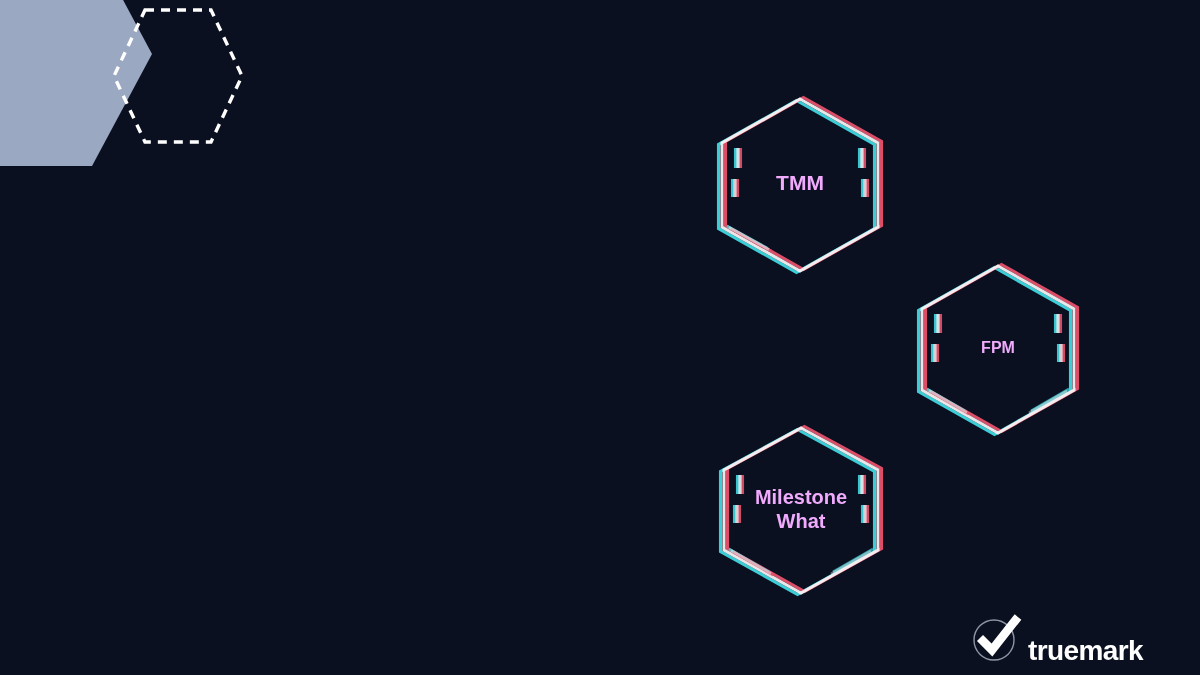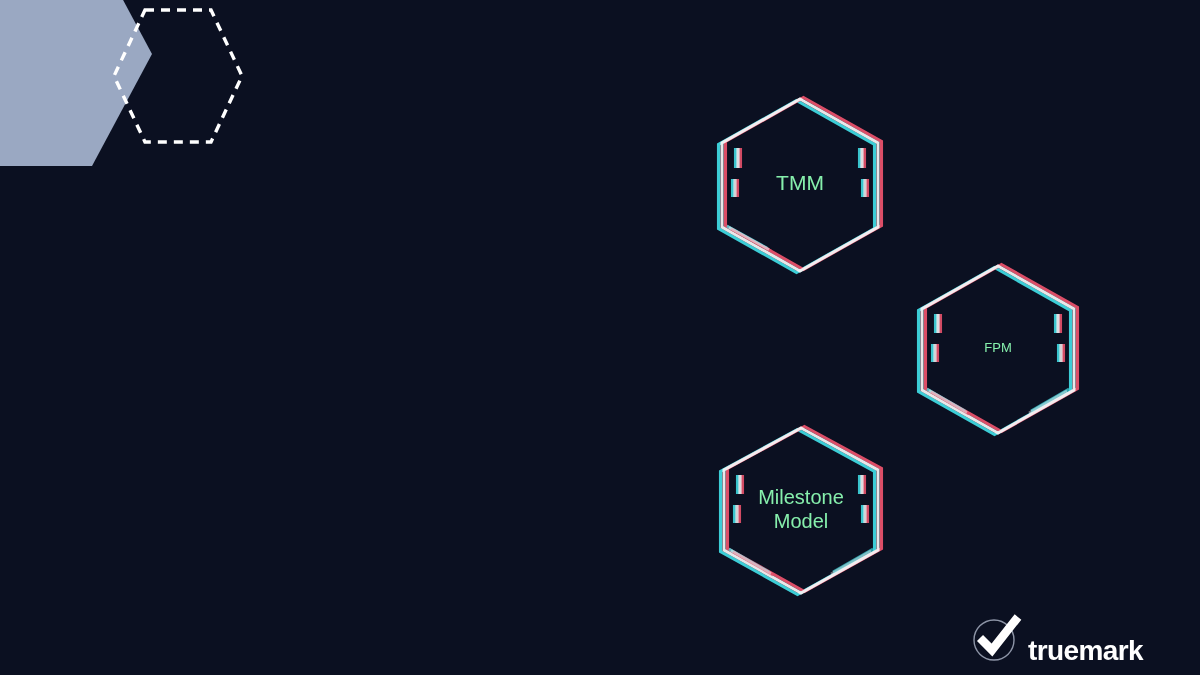--- a/index.html
+++ b/index.html
@@ -64,33 +64,33 @@
   .hex-label {
     position: absolute;
     left: 0;
     top: 0;
     width: 100%;
     height: 100%;
     display: flex;
     flex-direction: column;
     align-items: center;
     justify-content: center;
-    color: #86efac;
-    font-weight: 400;
+    color: #f0abfc;
+    font-weight: 700;
     text-align: center;
     line-height: 1.22;
     pointer-events: none;
   }
 
   #hex-tmm       { left: 711px; top: 94px;  width: 178px; height: 178px; }
   #hex-fpm       { left: 911px; top: 262px; width: 174px; height: 172px; }
   #hex-milestone { left: 713px; top: 424px; width: 176px; height: 170px; }
 
   #hex-tmm .hex-label       { font-size: 21px; }
-  #hex-fpm .hex-label       { font-size: 13px; }
+  #hex-fpm .hex-label       { font-size: 16px; }
   #hex-milestone .hex-label { font-size: 20px; text-align: center; }
 
   
   .logo {
     position: absolute;
     left: 968px;
     top: 608px;
     display: flex;
     align-items: center;
     gap: 6px;
@@ -241,21 +241,21 @@
           <path d="M149,51 L149,70" stroke="#e8526b" opacity="0.9" transform="translate(2.5,0)"></path>
           <path d="M149,51 L149,70" stroke="#f4f4f6" opacity="0.9"></path>
           <path d="M152,81 L152,99" stroke="#3fd8e0" opacity="0.9" transform="translate(-2.5,0)"></path>
           <path d="M152,81 L152,99" stroke="#e8526b" opacity="0.9" transform="translate(2.5,0)"></path>
           <path d="M152,81 L152,99" stroke="#f4f4f6" opacity="0.85"></path>
         </g>
       </g>
     </svg>
     <div class="hex-label">
       <span>Milestone</span>
-      <span>Model</span>
+      <span>What</span>
     </div>
   </div>
 
   <div class="logo">
     <div class="logo-mark">
       <svg width="54" height="54" viewBox="0 0 54 54">
         <circle cx="26" cy="29" r="20" fill="none" stroke="#b9c2d4" stroke-width="1.4" opacity="0.75"></circle>
         <path d="M12,27 L24,39 L50,6" fill="none" stroke="#ffffff" stroke-width="8.5" stroke-linecap="butt" stroke-linejoin="miter"></path>
       </svg>
     </div>

